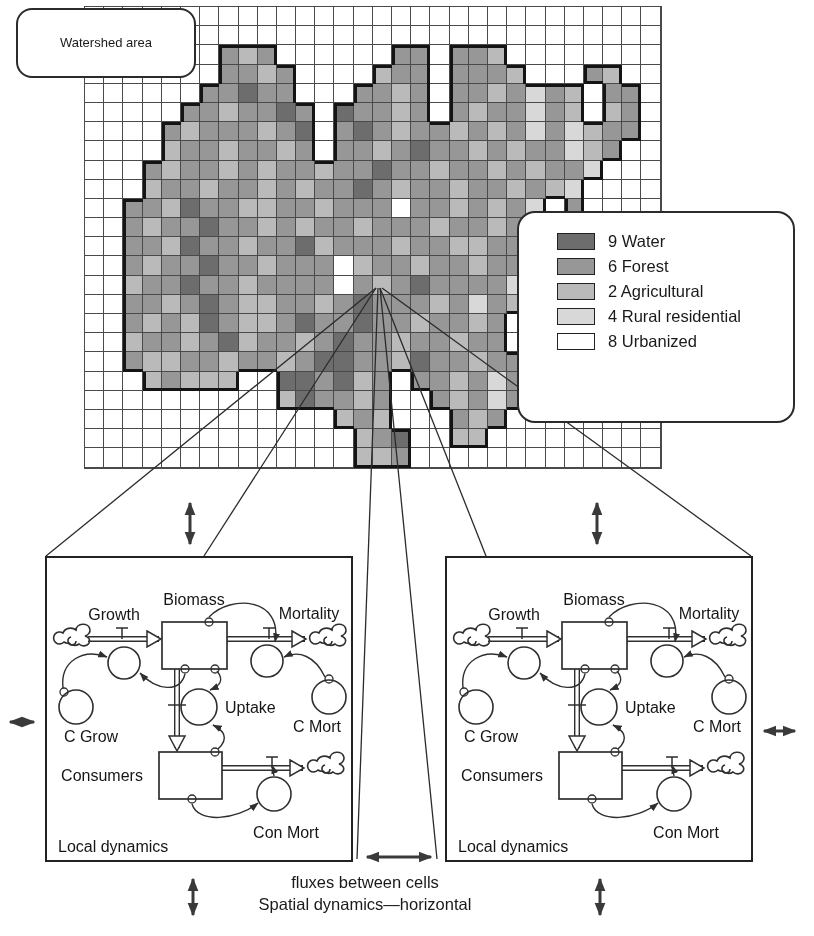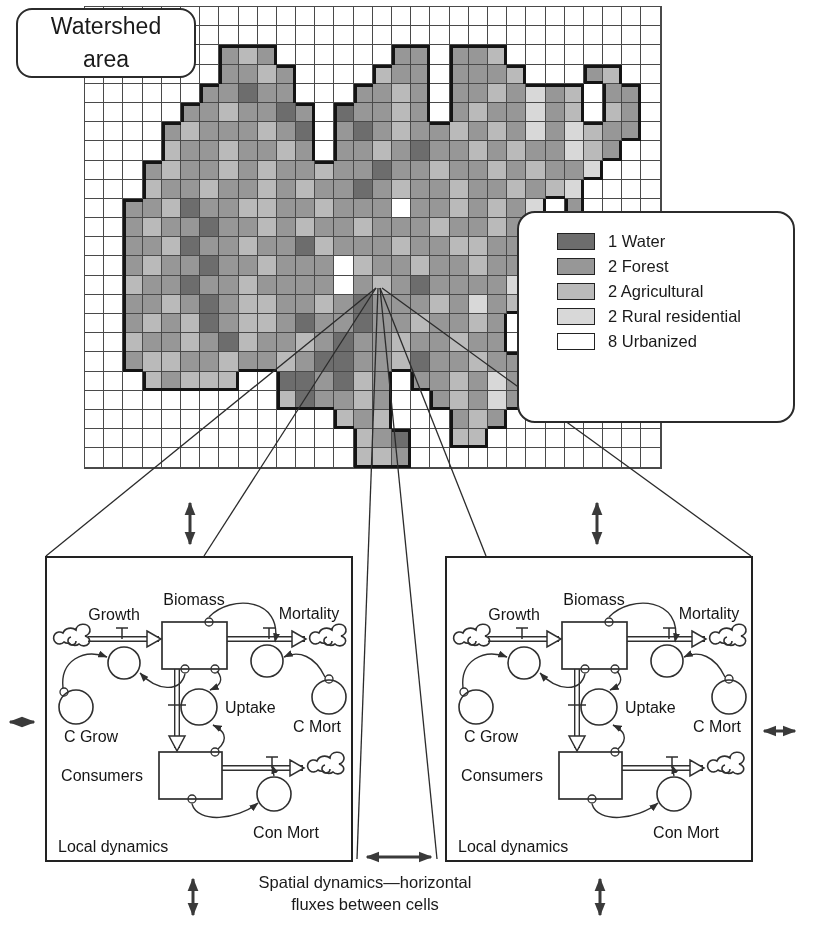--- a/index.html
+++ b/index.html
@@ -9,21 +9,21 @@
   #grid{position:absolute;left:84px;top:6px;display:grid;
         grid-template-columns:repeat(30,19.2px);grid-template-rows:repeat(24,19.2px);
         border:1px solid #4a4a4a;z-index:1;}
   .gcell{box-sizing:border-box;width:19.2px;height:19.2px;}
   
   #overlay{position:absolute;left:0;top:0;z-index:2;}
   
   .callout{position:absolute;left:16px;top:8px;width:176px;height:66px;background:#fff;
            border:2.2px solid #2b2b2b;border-radius:16px;z-index:4;
            display:flex;align-items:center;justify-content:center;text-align:center;
-           font-size:23px;line-height:1.45;}
+           font-size:13px;line-height:1.45;}
   .callout .inner{width:120px;}
   #legend{position:absolute;left:517px;top:211px;width:278px;height:212px;background:#fff;
           border:2.2px solid #2b2b2b;border-radius:18px;z-index:4;box-sizing:border-box;
           padding:13px 0 0 0;}
   #legend .ltitle{text-align:center;font-size:17px;line-height:1.3;width:210px;margin:0 auto 9px auto;}
   .litem{display:flex;align-items:center;gap:13px;margin:6px 0 0 38px;}
   .lsw{width:38px;height:17px;border:1.8px solid #222;box-sizing:border-box;background:#fff;}
   .litem .ltxt{font-size:16.5px;}
   
   .dynbox{position:absolute;top:556px;width:308px;height:306px;background:#fff;
@@ -790,33 +790,33 @@
     </g>
   </svg>
 
   <div class="callout">
     <div class="inner">Watershed area</div>
   </div>
 
   <div id="legend">
     <div class="litem">
       <span class="lsw" style="background: rgb(109, 109, 109);"></span>
-      <span class="ltxt">1 Water</span>
+      <span class="ltxt">9 Water</span>
     </div>
     <div class="litem">
       <span class="lsw" style="background: rgb(151, 151, 151);"></span>
-      <span class="ltxt">2 Forest</span>
+      <span class="ltxt">6 Forest</span>
     </div>
     <div class="litem">
       <span class="lsw" style="background: rgb(186, 186, 186);"></span>
       <span class="ltxt">2 Agricultural</span>
     </div>
     <div class="litem">
       <span class="lsw" style="background: rgb(216, 216, 216);"></span>
-      <span class="ltxt">2 Rural residential</span>
+      <span class="ltxt">4 Rural residential</span>
     </div>
     <div class="litem">
       <span class="lsw" style="background: rgb(255, 255, 255);"></span>
       <span class="ltxt">8 Urbanized</span>
     </div>
   </div>
 
   <div id="box-left" class="dynbox">
   <svg viewBox="0 0 304 302">
     <defs>
@@ -996,16 +996,16 @@
     <text class="dlabel" x="44" y="184" text-anchor="middle">C Grow</text>
     <text class="dlabel" x="270" y="174" text-anchor="middle">C Mort</text>
     <text class="dlabel" x="178" y="155" text-anchor="start">Uptake</text>
     <text class="dlabel" x="55" y="223" text-anchor="middle">Consumers</text>
     <text class="dlabel" x="239" y="280" text-anchor="middle">Con Mort</text>
     <text class="dlabel" x="11" y="294" text-anchor="start" font-size="17.5">Local dynamics</text>
   </svg>
 </div>
 
   <div id="caption">
+    <div>fluxes between cells</div>
     <div>Spatial dynamics—horizontal</div>
-    <div>fluxes between cells</div>
   </div>
 </div>
 
 </body></html>

